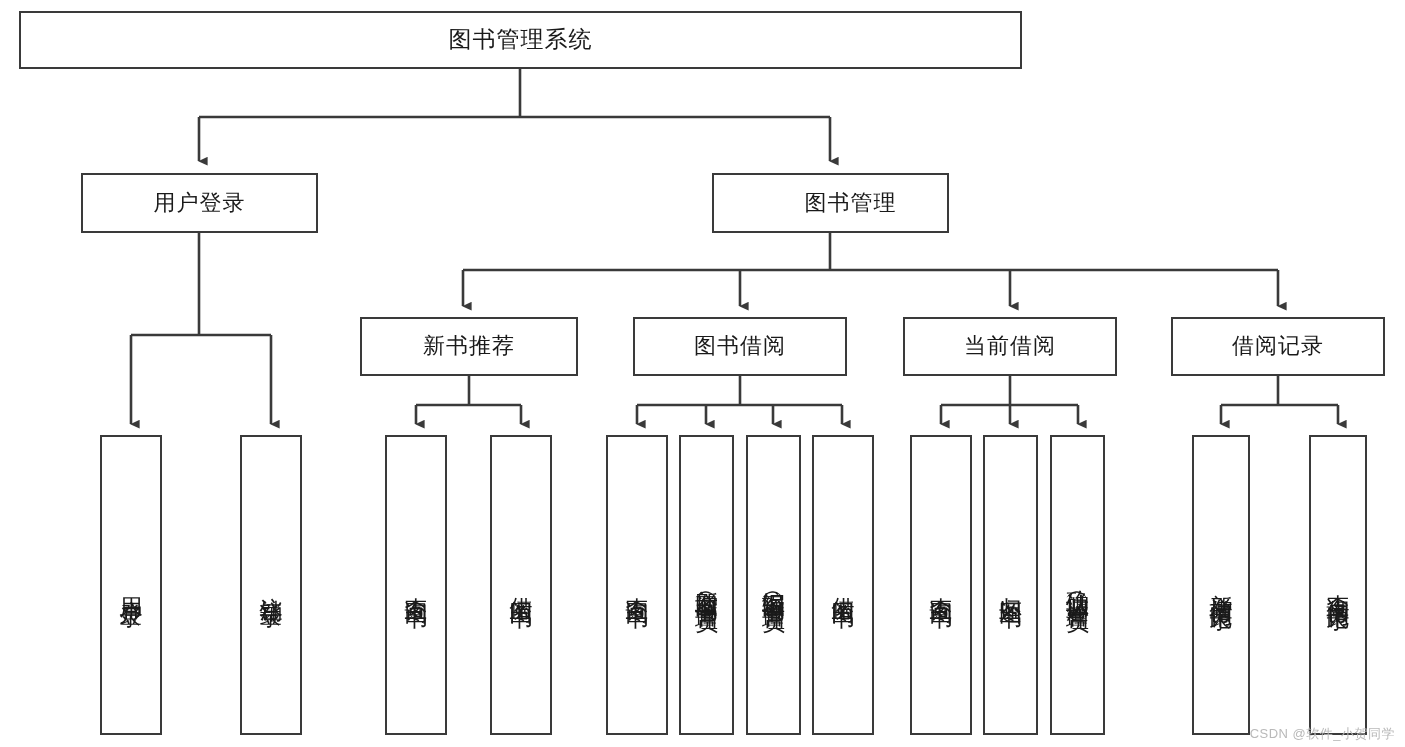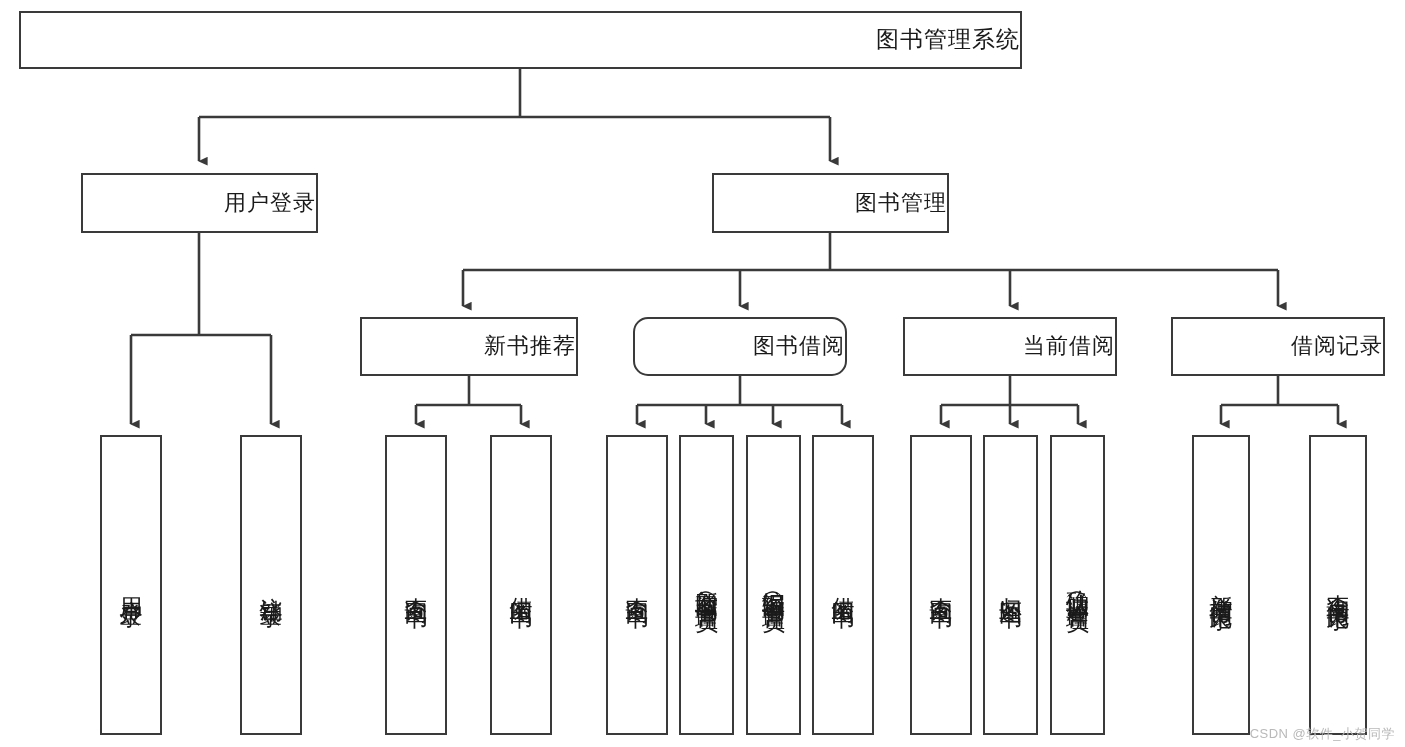--- a/index.html
+++ b/index.html
@@ -33,21 +33,20 @@
     border: 2px solid #3a3a3a;
     display: flex;
     align-items: center;
     justify-content: center;
     color: #1a1a1a;
   }
   .node.horiz {
     font-size: 22px;
     line-height: 1.2;
     letter-spacing: 1px;
-    justify-content: flex-end;
   }
   .node.vert {
     writing-mode: vertical-rl;
     text-orientation: upright;
     font-size: 23px;
     line-height: 1.25;
     letter-spacing: 3px;
     padding: 6px 0;
     align-items: center;
     justify-content: center;
@@ -134,21 +133,21 @@
   <div class="node horiz" style="left:81px; top:173px; width:237px; height:60px;">
     <span>用户登录</span>
   </div>
   <div class="node horiz" style="left:712px; top:173px; width:237px; height:60px;padding-left:40px;">
     <span>图书管理</span>
   </div>
 
   <div class="node horiz" style="left:360px; top:317px; width:218px; height:59px;">
     <span>新书推荐</span>
   </div>
-  <div class="node horiz" style="left:633px; top:317px; width:214px; height:59px;border-radius:15px;">
+  <div class="node horiz" style="left:633px; top:317px; width:214px; height:59px;">
     <span>图书借阅</span>
   </div>
   <div class="node horiz" style="left:903px; top:317px; width:214px; height:59px;">
     <span>当前借阅</span>
   </div>
   <div class="node horiz" style="left:1171px; top:317px; width:214px; height:59px;">
     <span>借阅记录</span>
   </div>
 
   <div class="node vert" style="left:100px; top:435px; width:62px; height:300px;">

